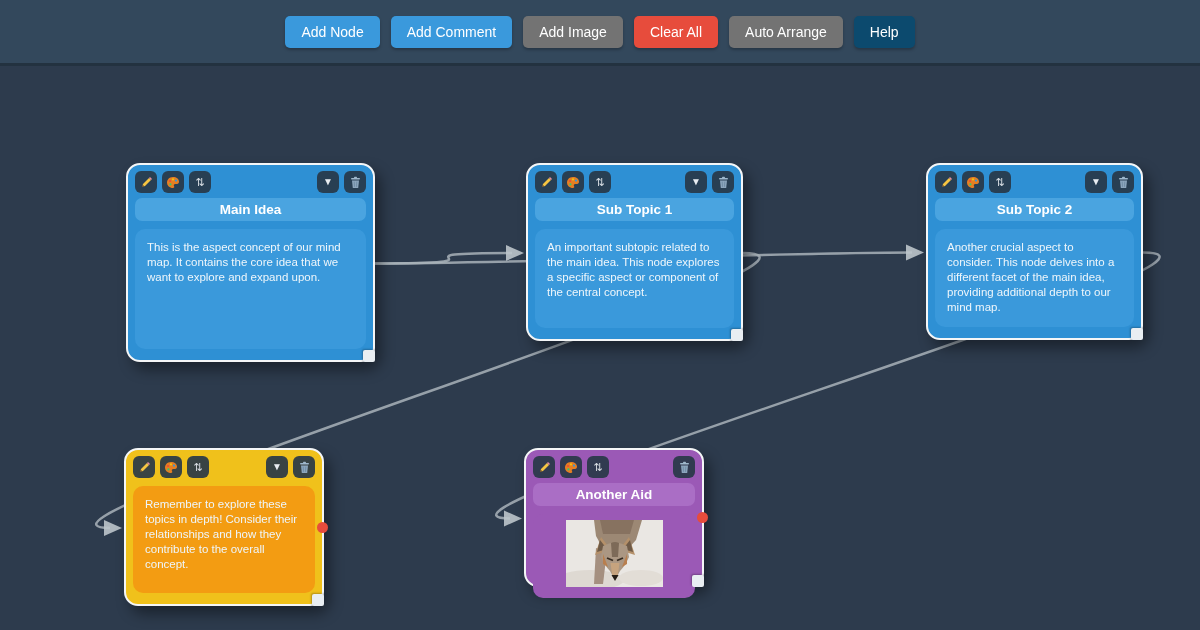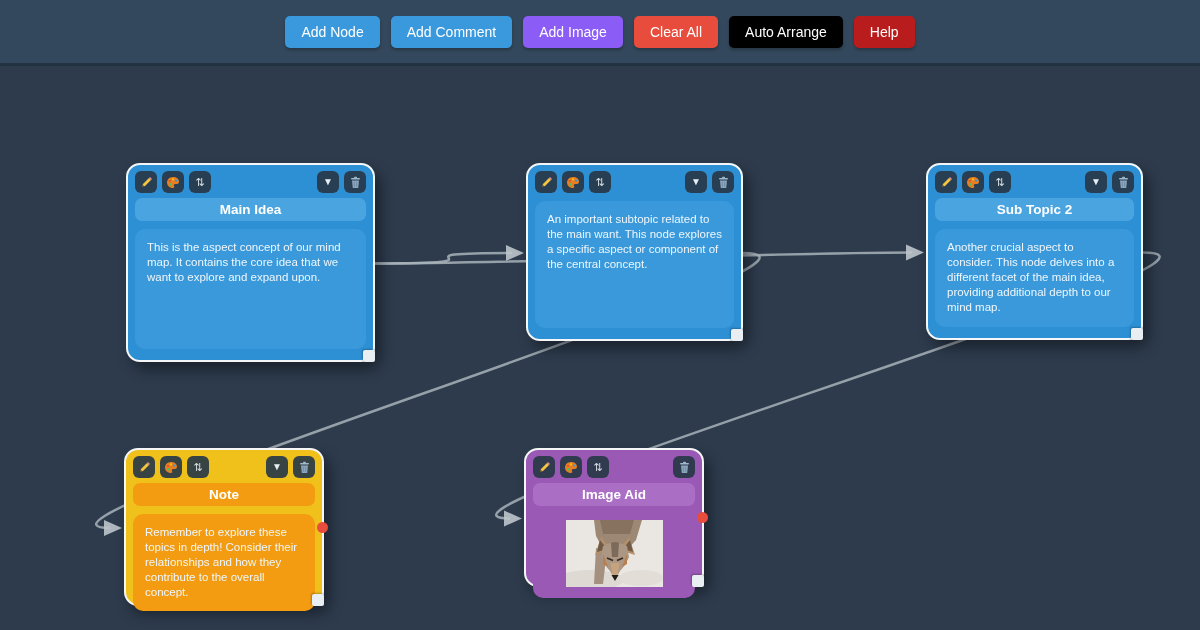--- a/index.html
+++ b/index.html
@@ -137,21 +137,22 @@
       <span class="nbtn">
           <svg class="icon-svg" width="13" height="13" viewBox="0 0 13 13">
             <rect x="2" y="2" width="9" height="1.6" rx="0.8" fill="#9fb8cc"></rect>
             <rect x="5" y="0.8" width="3" height="1.4" rx="0.7" fill="#9fb8cc"></rect>
             <path d="M3 4.4 L10 4.4 L9.2 12 L3.8 12 Z" fill="#8ca6bd"></path>
             <line x1="5.2" y1="5.6" x2="5.5" y2="10.8" stroke="#6d8aa3" stroke-width="0.9"></line>
             <line x1="7.8" y1="5.6" x2="7.5" y2="10.8" stroke="#6d8aa3" stroke-width="0.9"></line>
           </svg>
         </span>
     </div>
-    <div class="node-content">An important subtopic related to the main want. This node explores a specific aspect or component of the central concept.</div>
+    <div class="node-title">Sub Topic 1</div>
+    <div class="node-content">An important subtopic related to the main idea. This node explores a specific aspect or component of the central concept.</div>
     <span class="resize-handle"></span>
   </div>
 
   <div class="node" style="left: 926px; top: 163px; width: 217px; height: 177px; --bg: #2e90d4; --bar: #4aa4e0; --content: #3a99db;">
     <div class="node-toolbar">
       <span class="nbtn">
           <svg class="icon-svg" width="13" height="13" viewBox="0 0 13 13">
             <polygon points="2,11 3,8 9,2 11,4 5,10" fill="#f5c542"></polygon>
             <polygon points="9,2 11,4 12,3 10,1" fill="#e98ca0"></polygon>
             <polygon points="2,11 4.4,10.4 2.6,8.6" fill="#5b4632"></polygon>
@@ -208,21 +209,20 @@
       <span class="nbtn">
           <svg class="icon-svg" width="13" height="13" viewBox="0 0 13 13">
             <rect x="2" y="2" width="9" height="1.6" rx="0.8" fill="#9fb8cc"></rect>
             <rect x="5" y="0.8" width="3" height="1.4" rx="0.7" fill="#9fb8cc"></rect>
             <path d="M3 4.4 L10 4.4 L9.2 12 L3.8 12 Z" fill="#8ca6bd"></path>
             <line x1="5.2" y1="5.6" x2="5.5" y2="10.8" stroke="#6d8aa3" stroke-width="0.9"></line>
             <line x1="7.8" y1="5.6" x2="7.5" y2="10.8" stroke="#6d8aa3" stroke-width="0.9"></line>
           </svg>
         </span>
     </div>
-    <div class="node-title">Note</div>
     <div class="node-content">Remember to explore these topics in depth! Consider their relationships and how they contribute to the overall concept.</div>
     <span class="out-dot"></span>
     <span class="resize-handle"></span>
   </div>
 
   <div class="node" style="left: 524px; top: 448px; width: 180px; height: 139px; --bg: #9b59b6; --bar: #aa6ec5; --content: #9b59b6;">
     <div class="node-toolbar">
       <span class="nbtn">
           <svg class="icon-svg" width="13" height="13" viewBox="0 0 13 13">
             <polygon points="2,11 3,8 9,2 11,4 5,10" fill="#f5c542"></polygon>
@@ -244,21 +244,21 @@
       <span class="nbtn">
           <svg class="icon-svg" width="13" height="13" viewBox="0 0 13 13">
             <rect x="2" y="2" width="9" height="1.6" rx="0.8" fill="#9fb8cc"></rect>
             <rect x="5" y="0.8" width="3" height="1.4" rx="0.7" fill="#9fb8cc"></rect>
             <path d="M3 4.4 L10 4.4 L9.2 12 L3.8 12 Z" fill="#8ca6bd"></path>
             <line x1="5.2" y1="5.6" x2="5.5" y2="10.8" stroke="#6d8aa3" stroke-width="0.9"></line>
             <line x1="7.8" y1="5.6" x2="7.5" y2="10.8" stroke="#6d8aa3" stroke-width="0.9"></line>
           </svg>
         </span>
     </div>
-    <div class="node-title">Image Aid</div>
+    <div class="node-title">Another Aid</div>
     <div class="node-content image-holder">
       <svg width="97" height="67" viewBox="0 0 97 67">
         <rect width="97" height="67" fill="#eae7e3"></rect>
         <ellipse cx="24" cy="60" rx="34" ry="10" fill="#ded9d2"></ellipse>
         <ellipse cx="75" cy="58" rx="22" ry="8" fill="#e2ddd6"></ellipse>
         <path d="M28 0 L76 0 L70 20 Q62 28 61 34 L37 34 Q35 24 30 16 Z" fill="#9c8874"></path>
         <path d="M34 0 L68 0 L64 14 L37 14 Z" fill="#877260"></path>
         <path d="M30 28 L41 31 L37 64 L28 64 Z" fill="#a59080"></path>
         <path d="M35 17 L29 35 L45 30 Z" fill="#b4906a"></path>
         <path d="M34 20 L31 32 L41 29 Z" fill="#6e5a47"></path>
@@ -275,17 +275,17 @@
       </svg>
     </div>
     <span class="out-dot"></span>
     <span class="resize-handle"></span>
   </div>
 </div>
 
 <header class="toolbar">
   <button class="tbtn" style="background: rgb(58, 153, 220);">Add Node</button>
   <button class="tbtn" style="background: rgb(58, 153, 220);">Add Comment</button>
-  <button class="tbtn" style="background: #8b5cf6;">Add Image</button>
+  <button class="tbtn" style="background: #737373;">Add Image</button>
   <button class="tbtn" style="background: rgb(231, 76, 60); text-align: right;">Clear All</button>
-  <button class="tbtn" style="background: #000000;">Auto Arrange</button>
-  <button class="tbtn" style="background: #b91c1c;">Help</button>
+  <button class="tbtn" style="background: #737373;">Auto Arrange</button>
+  <button class="tbtn" style="background: #0c4a6e;">Help</button>
 </header>
 
 </body></html>

